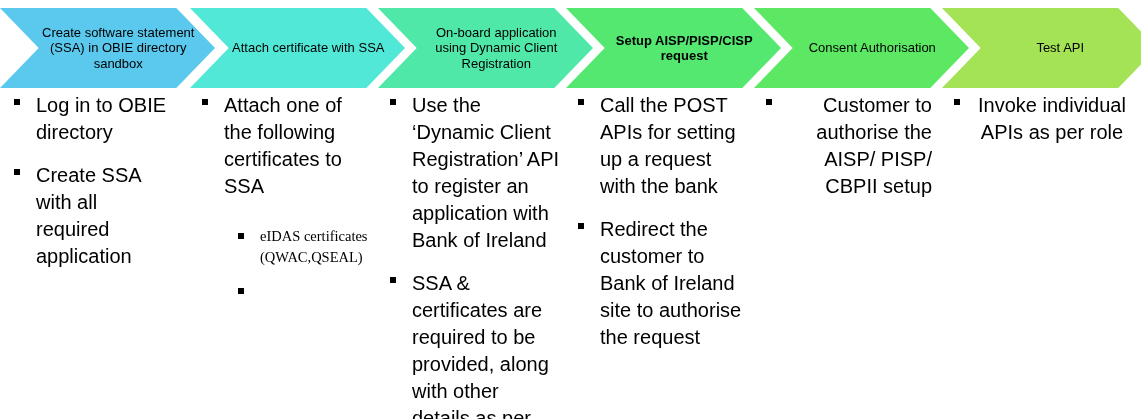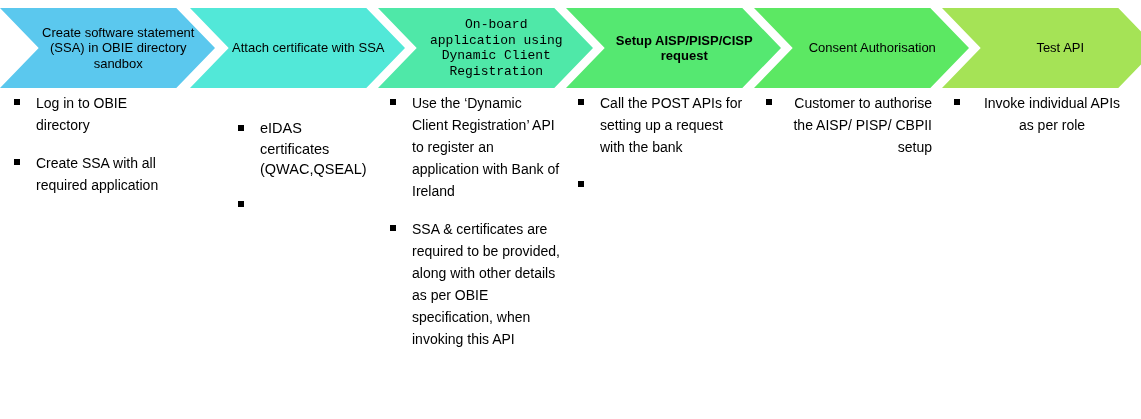--- a/index.html
+++ b/index.html
@@ -32,27 +32,27 @@
     text-align:center;
     font-size:13px;line-height:15.5px;
     color:#000;
     white-space:pre-line;
   }
 
   
   .columns{position:absolute;left:0;top:92px;width:1141px;height:327px;}
   .col{position:absolute;top:0;box-sizing:border-box;}
   ul.blist{list-style:none;margin:0;padding:0;}
-  ul.blist.sub{margin-top:26px;margin-left:36px;}
+  ul.blist.sub{margin-top:26px;margin-left:36px;font-family:Liberation Serif, serif;}
   li.bullet{
     position:relative;
     padding-left:28px;
     margin-bottom:16px;
-    font-size:14px;
-    line-height:22px;
+    font-size:20px;
+    line-height:27px;
     color:#000;
   }
   li.bullet:last-child{margin-bottom:0;}
   li.bullet > .marker{
     position:absolute;left:6px;top:7px;
     width:6px;height:6px;background:#000;
     display:block;
   }
   li.bullet > .btext{display:block;}
   li.sub-item{padding-left:28px;margin-bottom:14px;font-size:14.5px;line-height:20.5px;}
@@ -65,21 +65,21 @@
 
   <div class="chevron-band">
       <div class="chevron" style="left: 0px; width: 215px;">
         <div class="chev-shape first" style="background: rgb(91, 200, 238);"></div>
         <div class="chev-label">Create software statement (SSA) in OBIE directory sandbox</div>
       </div>
       <div class="chevron" style="left: 190px; width: 215px;">
         <div class="chev-shape" style="background: rgb(82, 232, 216);"></div>
         <div class="chev-label">Attach certificate with SSA</div>
       </div>
-      <div class="chevron" style="left: 378px; width: 215px; font-family: Liberation Mono, monospace;">
+      <div class="chevron" style="left: 378px; width: 215px;">
         <div class="chev-shape" style="background: rgb(79, 232, 168);"></div>
         <div class="chev-label">On-board application using Dynamic Client Registration</div>
       </div>
       <div class="chevron" style="left: 566px; width: 215px; font-weight: bold;">
         <div class="chev-shape" style="background: rgb(85, 232, 113);"></div>
         <div class="chev-label">Setup AISP/PISP/CISP request</div>
       </div>
       <div class="chevron" style="left: 754px; width: 215px;">
         <div class="chev-shape" style="background: rgb(92, 232, 99);"></div>
         <div class="chev-label">Consent Authorisation</div>
@@ -97,20 +97,24 @@
             <span class="btext">Log in to OBIE directory</span>
           </li>
           <li class="bullet">
             <span class="marker"></span>
             <span class="btext">Create SSA with all required application</span>
           </li>
         </ul>
       </div>
       <div class="col" style="left: 196px; width: 172px;">
         <ul class="blist">
+          <li class="bullet">
+            <span class="marker"></span>
+            <span class="btext">Attach one of the following certificates to SSA</span>
+          </li>
           <ul class="blist sub">
             <li class="bullet sub-item">
               <span class="marker"></span>
               <span class="btext">eIDAS certificates (QWAC,QSEAL)</span>
             </li>
             <li class="bullet sub-item">
               <span class="marker"></span>
             </li>
           </ul>
         </ul>
@@ -128,20 +132,21 @@
         </ul>
       </div>
       <div class="col" style="left: 572px; width: 172px;">
         <ul class="blist">
           <li class="bullet">
             <span class="marker"></span>
             <span class="btext">Call the POST APIs for setting up a request with the bank</span>
           </li>
           <li class="bullet">
             <span class="marker"></span>
+            <span class="btext">Redirect the customer to Bank of Ireland site to authorise the request</span>
           </li>
         </ul>
       </div>
       <div class="col" style="left: 760px; width: 172px; text-align: right;">
         <ul class="blist">
           <li class="bullet">
             <span class="marker"></span>
             <span class="btext">Customer to authorise the AISP/ PISP/ CBPII setup</span>
           </li>
         </ul>

